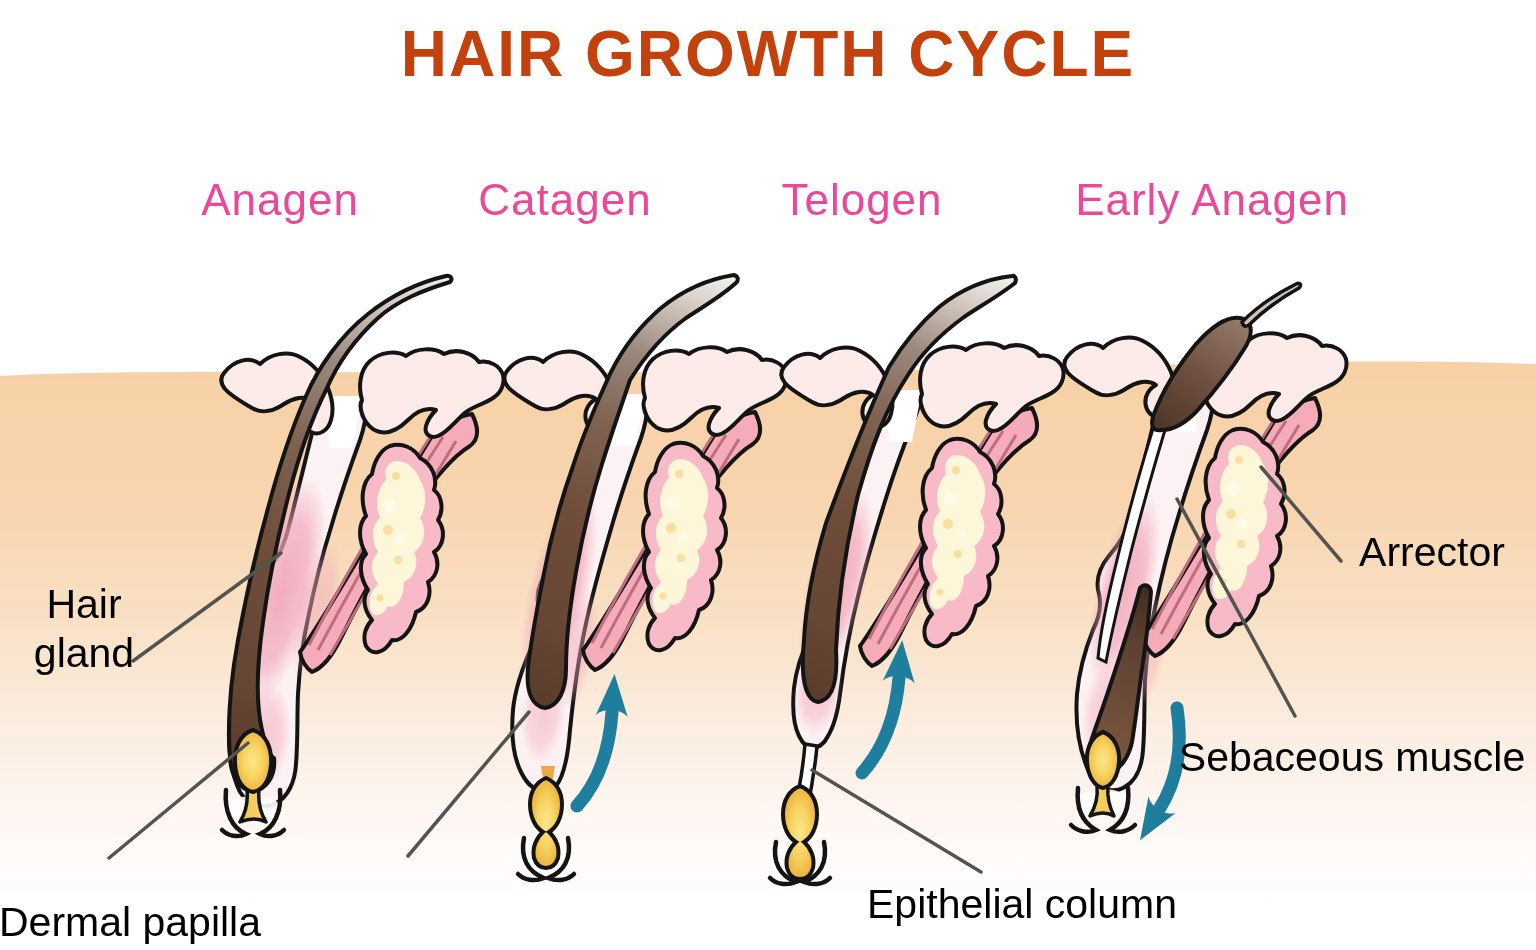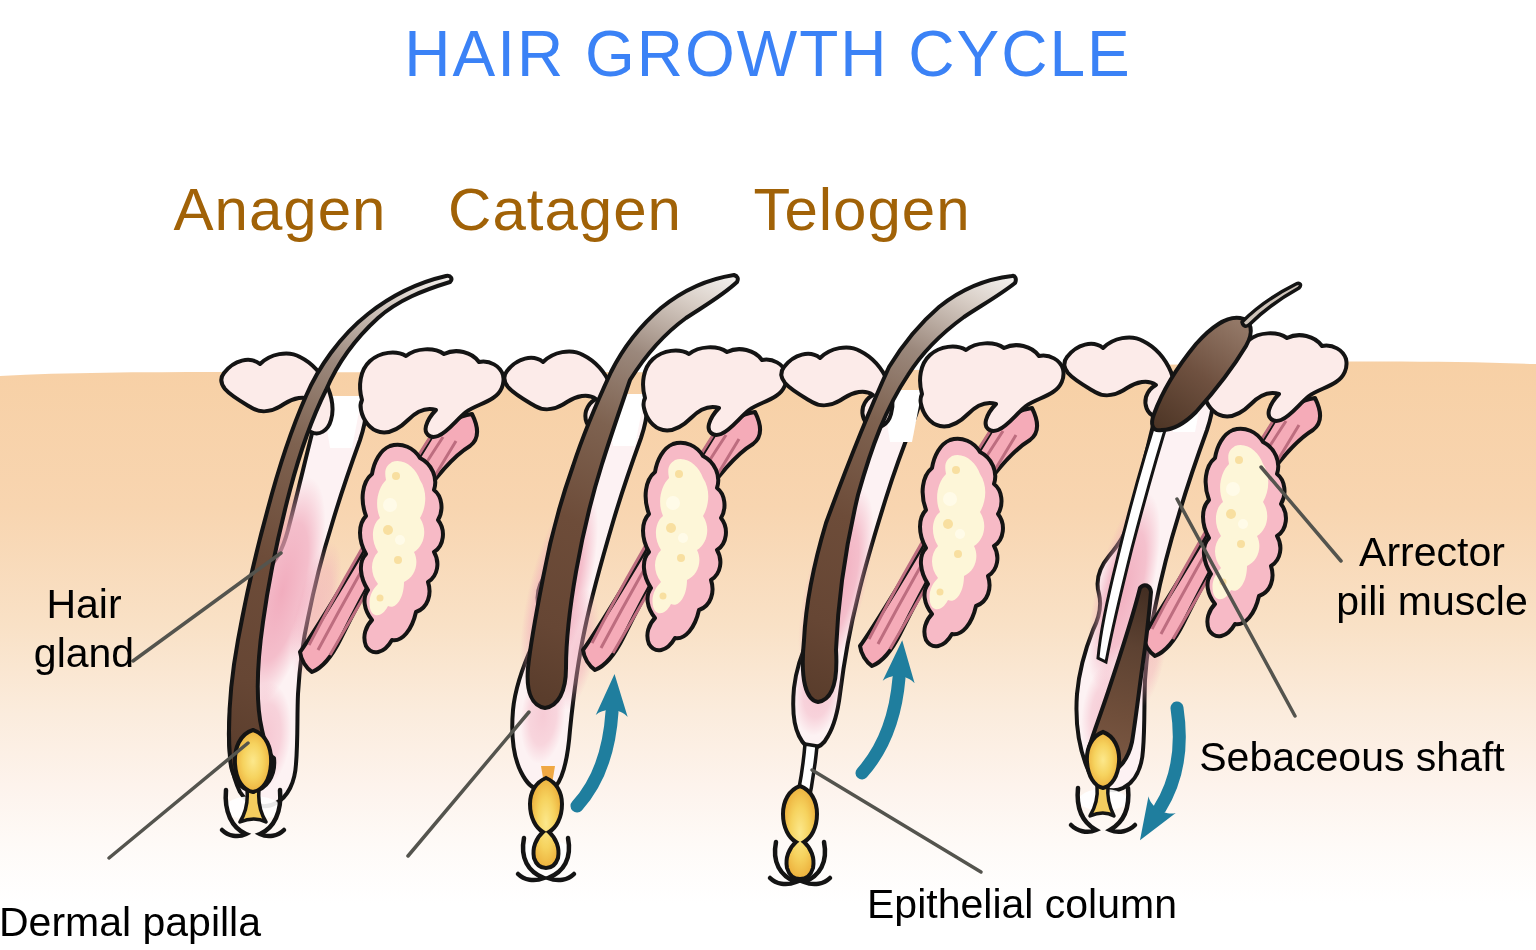--- a/index.html
+++ b/index.html
@@ -1,22 +1,22 @@
 <!DOCTYPE html>
 <html><head>
 <meta charset="utf-8">
 <style>
   html,body{margin:0;padding:0;background:#ffffff;}
   #stage{position:relative;width:1536px;height:950px;overflow:hidden;background:#ffffff;
          font-family:"Liberation Sans",sans-serif;}
   #art{position:absolute;left:0;top:0;}
   .txt{position:absolute;transform:translateX(-50%);text-align:center;
        color:#000000;line-height:1.2;white-space:nowrap;}
-  .title{font-size:64px;font-weight:400;color:#3b82f6;letter-spacing:2px;}
-  .phase{font-size:60px;font-weight:300;color:#a16207;letter-spacing:1px;}
+  .title{font-size:64px;font-weight:700;color:#c2410c;letter-spacing:2px;}
+  .phase{font-size:44px;font-weight:300;color:#ec4899;letter-spacing:1px;}
   .annot{font-size:41px;font-weight:400;}
   .annot span{display:block;}
 </style>
 </head>
 <body>
 
 <div id="stage">
 
 <svg id="art" width="1536" height="950" viewBox="0 0 1536 950">
   <defs>
@@ -257,26 +257,26 @@
     <line x1="1295" y1="716" x2="1177" y2="499"></line>
     <line x1="1341" y1="561" x2="1261" y2="467"></line>
   </g>
 </svg>
 
 <div class="txt title" style="left:768px;top:16px;">HAIR GROWTH CYCLE</div>
 
 <div class="txt phase" style="left:280px;top:174px;">Anagen</div>
 <div class="txt phase" style="left:862px;top:174px;">Telogen</div>
 <div class="txt phase" style="left:565px;top:174px;">Catagen</div>
+<div class="txt phase" style="left:1212px;top:174px;">Early Anagen</div>
 
 <div class="txt annot" style="left:84px;top:580px;">
   <span>Hair</span>
   <span>gland</span>
 </div>
 <div class="txt annot" style="left:130px;top:866px;margin-top:32px;">Dermal papilla</div>
 <div class="txt annot" style="left:1022px;top:880px;">Epithelial column</div>
 <div class="txt annot" style="left:1432px;top:528px;">
   <span>Arrector</span>
-  <span>pili muscle</span>
 </div>
-<div class="txt annot" style="left:1352px;top:733px;">Sebaceous shaft</div>
+<div class="txt annot" style="left:1352px;top:733px;">Sebaceous muscle</div>
 
 </div>
 
 </body></html>

